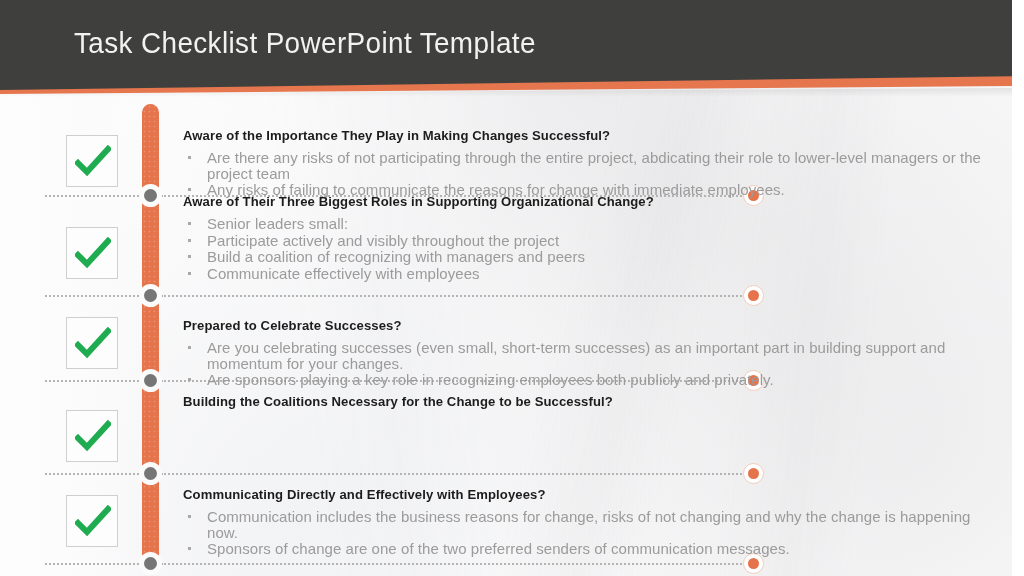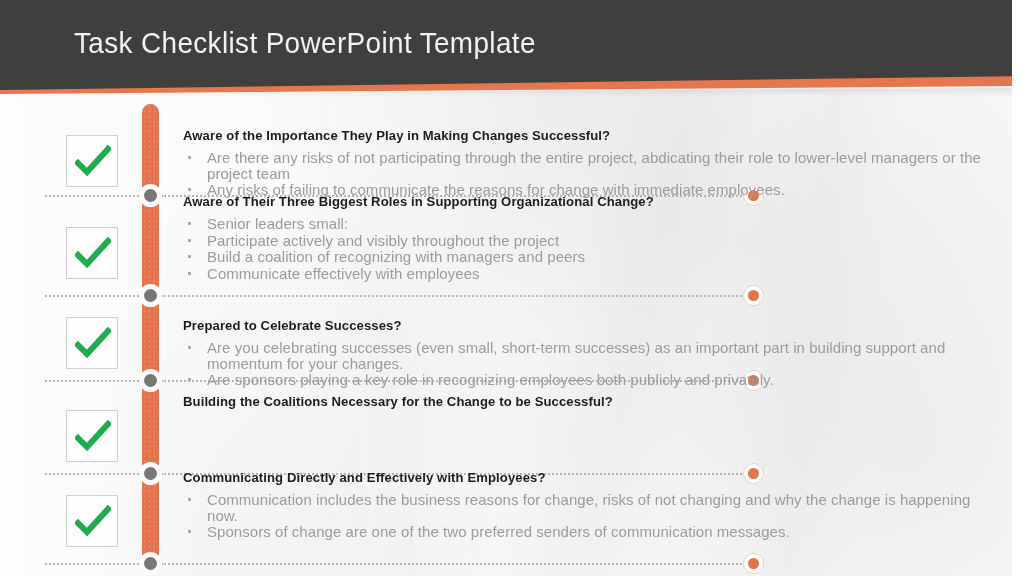--- a/index.html
+++ b/index.html
@@ -331,21 +331,21 @@
     <ul class="bullets">
       <li class="b-w3">Are you celebrating successes (even small, short-term successes) as an important part in building support and momentum for your changes.</li>
       <li class="b-w3">Are sponsors playing a key role in recognizing employees both publicly and privately.</li>
     </ul>
   </div>
 
   <div class="block" style="top:394px;">
     <div class="block-title">Building the Coalitions Necessary for the Change to be Successful?</div>
   </div>
 
-  <div class="block" style="top:470px;">
+  <div class="block" style="top:487px;">
     <div class="block-title">Communicating Directly and Effectively with Employees?</div>
     <ul class="bullets" style="margin-top:6px;">
       <li class="b-w1">Communication includes the business reasons for change, risks of not changing and why the change is happening now.</li>
       <li class="b-w1">Sponsors of change are one of the two preferred senders of communication messages.</li>
     </ul>
   </div>
 
 </div>
 
 </body></html>

